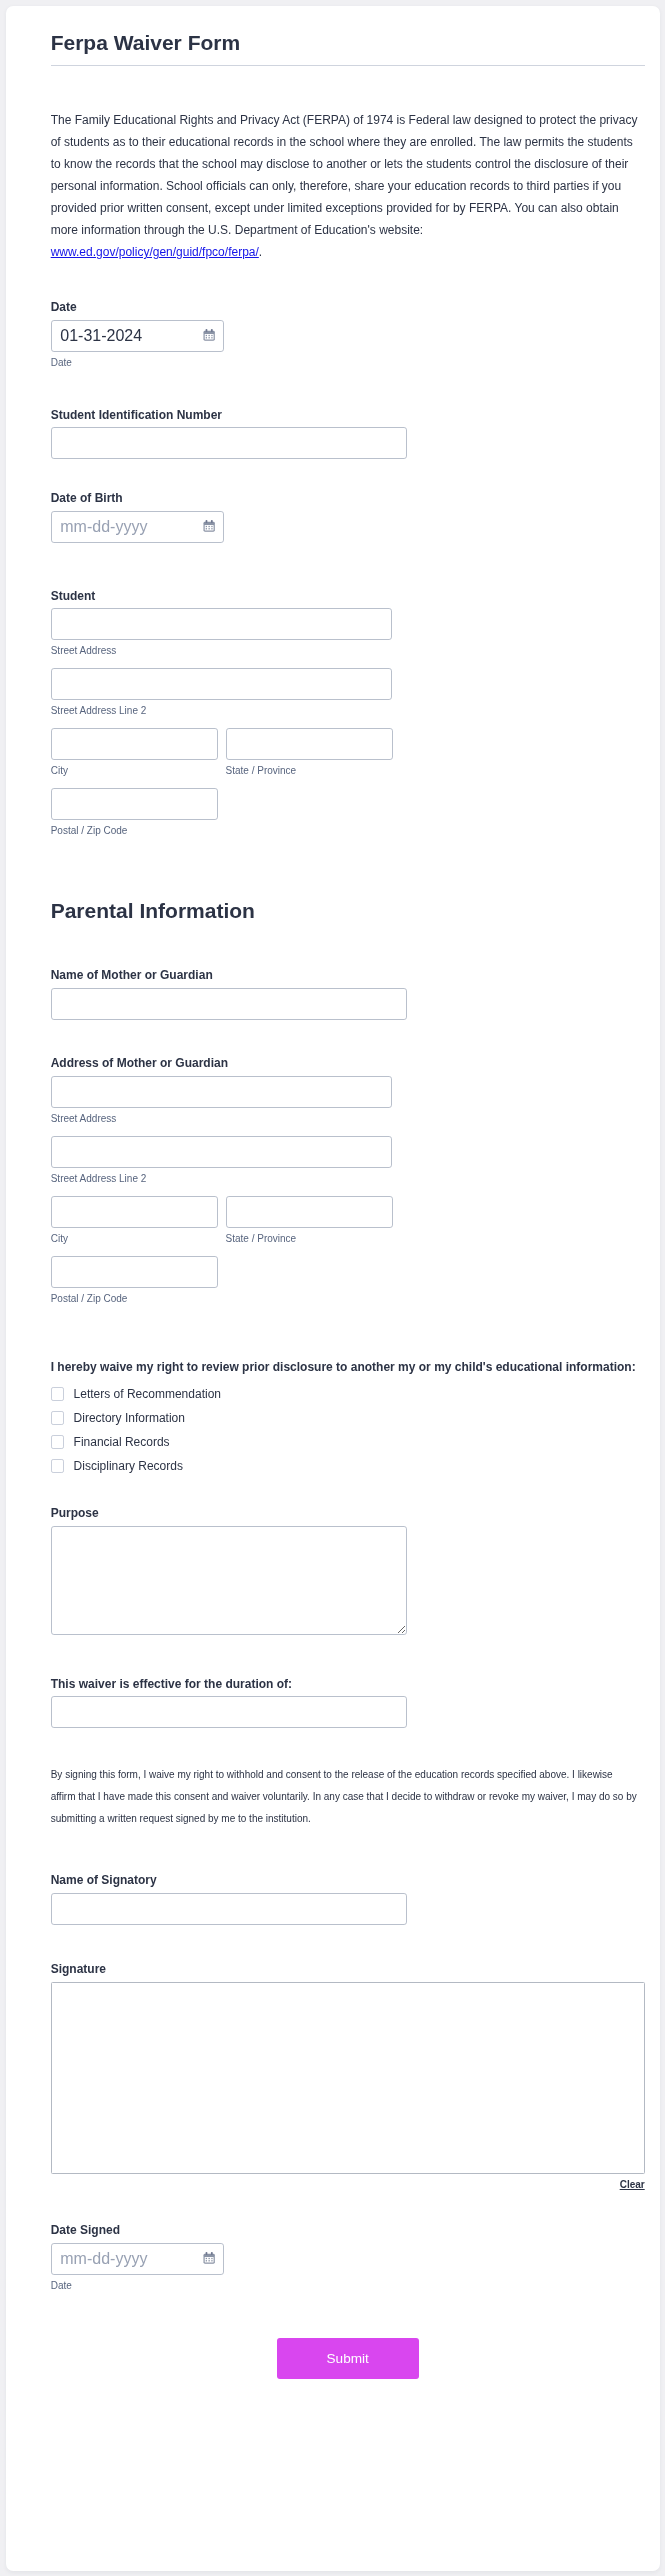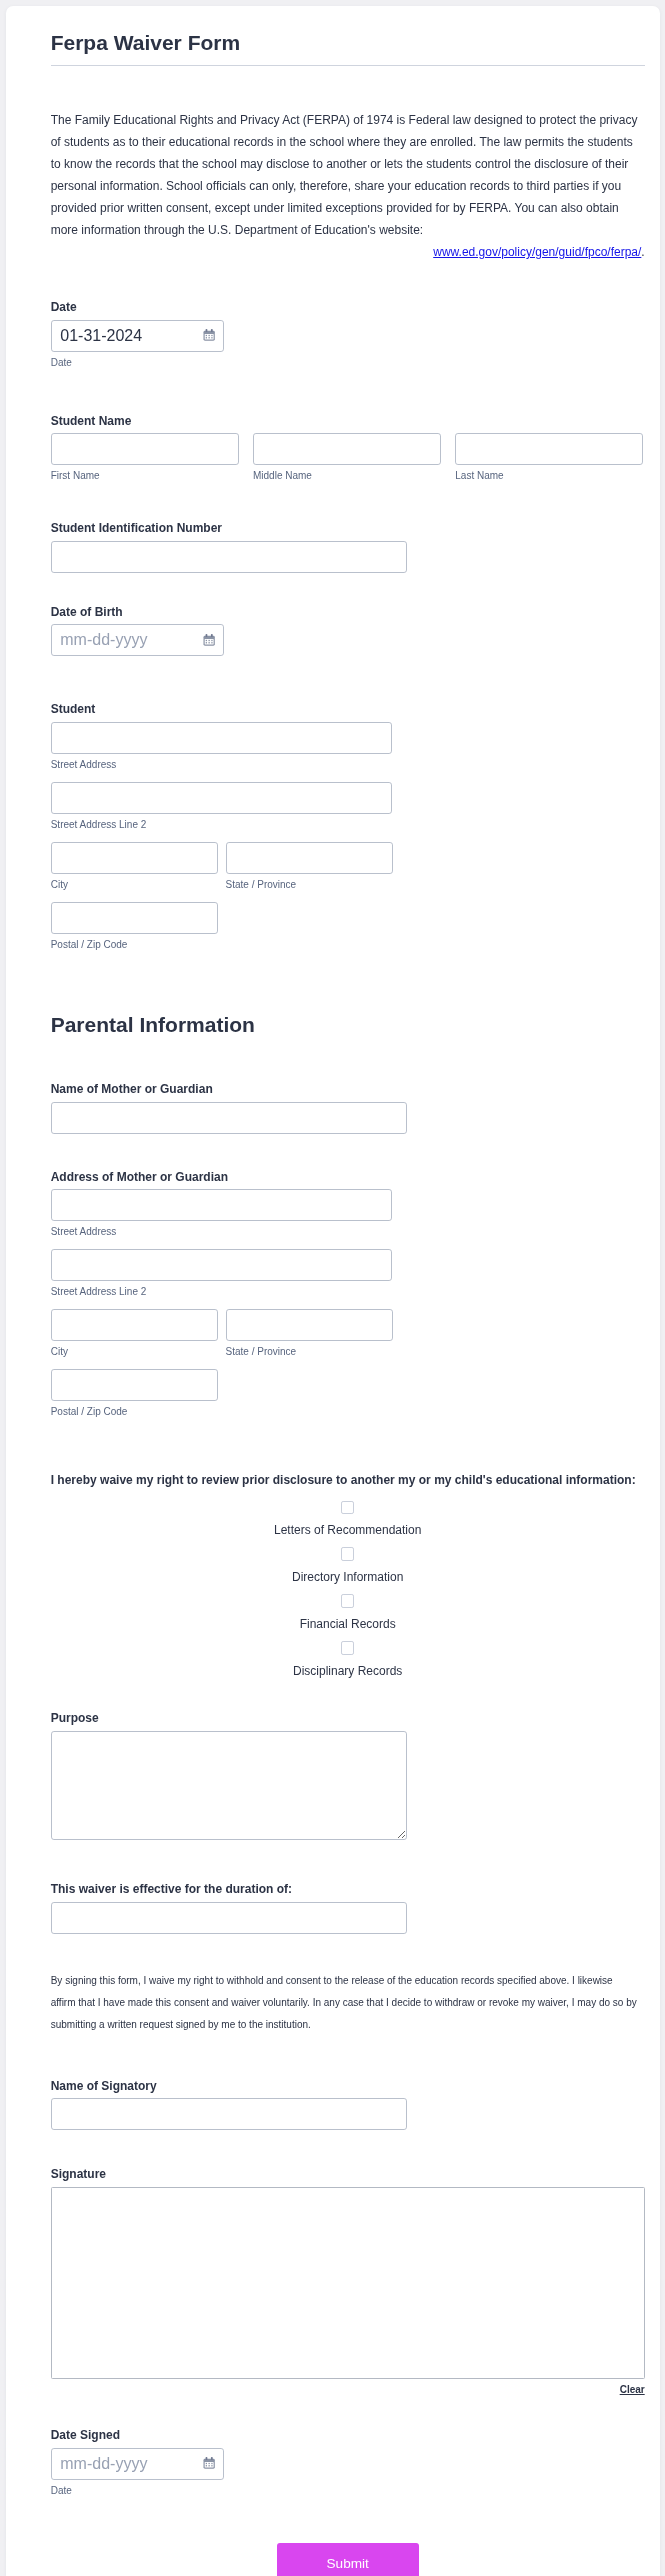--- a/index.html
+++ b/index.html
@@ -35,21 +35,21 @@
     margin: 9.3px 0 0 0;
   }
 
   .intro {
     margin: 43px 0 0 0;
     font-size: 12px;
     line-height: 22px;
     max-width: 605px;
     color: #2c3345;
   }
-  .link-line { display: block; text-align: right; }
+  .link-line { display: block; }
   a.ferpa-link {
     color: #1414e8;
     text-decoration: underline;
   }
 
   .field { margin-top: 43px; }
   .field-label {
     display: block;
     font-size: 12px;
     font-weight: 700;
@@ -113,21 +113,20 @@
     font-weight: 700;
     max-width: 594px;
   }
   .cb-group { margin-top: 10.7px; }
   .cb-row {
     display: flex;
     align-items: center;
     gap: 9.3px;
     margin-top: 10px;
     cursor: pointer;
-    flex-direction: column;
   }
   .cb-box {
     box-sizing: border-box;
     width: 13.6px;
     height: 13.6px;
     border: 0.7px solid #c9cfdb;
     border-radius: 2.1px;
     background: #fff;
     flex: 0 0 auto;
   }
@@ -206,37 +205,20 @@
               <rect x="15.6" y="11.5" width="2.2" height="2.2"></rect>
             <rect x="6.2" y="15.3" width="2.2" height="2.2"></rect>
               <rect x="10.9" y="15.3" width="2.2" height="2.2"></rect>
               <rect x="15.6" y="15.3" width="2.2" height="2.2"></rect>
           </g>
         </svg>
       </div>
       <div class="sub-label">Date</div>
     </div>
 
-    <div class="field" style="margin-top:46px;">
-      <span class="field-label">Student Name</span>
-      <div class="name-row">
-        <div class="name-col">
-          <input class="text-input w-name" type="text" value="" style="">
-          <div class="sub-label">First Name</div>
-        </div>
-        <div class="name-col">
-          <input class="text-input w-name" type="text" value="" style="">
-          <div class="sub-label">Middle Name</div>
-        </div>
-        <div class="name-col">
-          <input class="text-input w-name" type="text" value="" style="">
-          <div class="sub-label">Last Name</div>
-        </div>
-      </div>
-    </div>
 
     <div class="field" style="margin-top:40px;">
       <span class="field-label">Student Identification Number</span>
       <input class="text-input w-wide" type="text" value="" style="">
     </div>
 
     <div class="field" style="margin-top:31.5px;">
       <span class="field-label">Date of Birth</span>
       <div class="date-wrap">
         <input class="text-input" type="text" placeholder="mm-dd-yyyy" style="">

